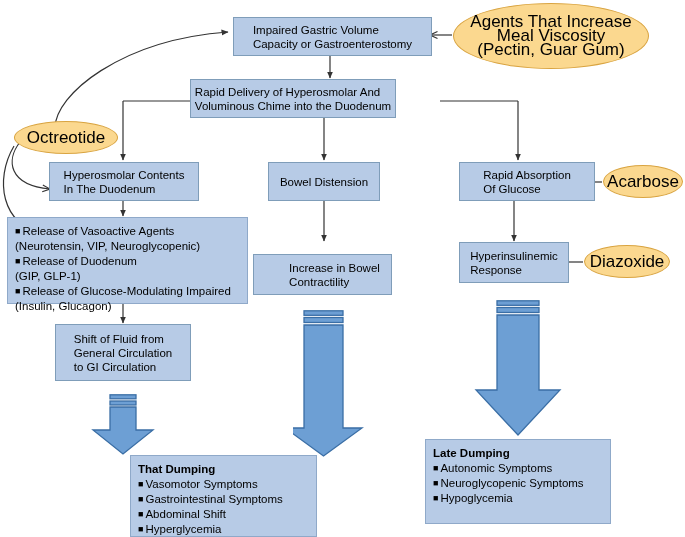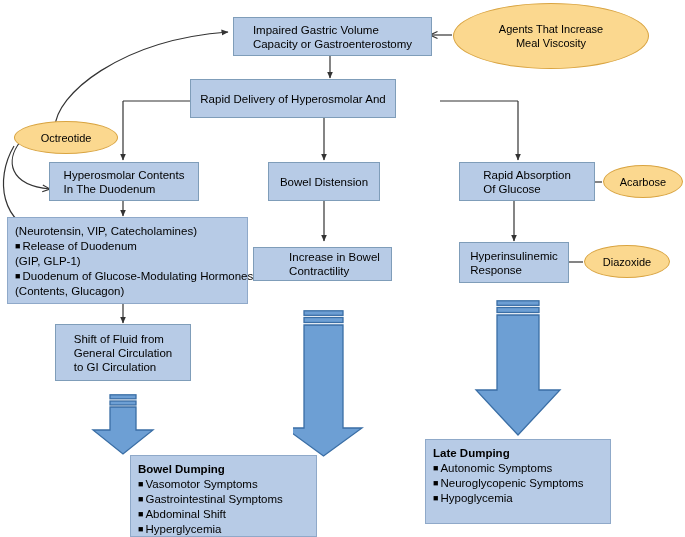--- a/index.html
+++ b/index.html
@@ -39,21 +39,21 @@
   }
   .node .txt { display: block; }
   .node .txt span { display: block; }
   .oval {
     position: absolute;
     box-sizing: border-box;
     background: #fbd88f;
     border: 1px solid #d9a441;
     border-radius: 50%;
     color: #000000;
-    font-size: 11px;
+    font-size: 17px;
     line-height: 14px;
     display: flex;
     align-items: center;
     justify-content: center;
     text-align: center;
     z-index: 3;
   }
   .oval span { display: block; }
   .listbox {
     position: absolute;
@@ -147,26 +147,28 @@
     <span class="txt">
       <span>Impaired Gastric Volume</span>
       <span>Capacity or Gastroenterostomy</span>
     </span>
   </div>
 
   <div class="oval" style="left:453px; top:3px; width:196px; height:66px;">
     <span class="txt">
       <span>Agents That Increase</span>
       <span>Meal Viscosity</span>
+      <span>(Pectin, Guar Gum)</span>
     </span>
   </div>
 
   <div class="node" style="left:190px; top:79px; width:206px; height:39px;">
     <span class="txt">
       <span>Rapid Delivery of Hyperosmolar And</span>
+      <span>Voluminous Chime into the Duodenum</span>
     </span>
   </div>
 
   <div class="oval" style="left:14px; top:121px; width:104px; height:33px;">
     <span>Octreotide</span>
   </div>
 
   <div class="node" style="left:49px; top:162px; width:150px; height:39px;">
     <span class="txt">
       <span>Hyperosmolar Contents</span>
@@ -185,28 +187,29 @@
       <span>Rapid Absorption</span>
       <span>Of Glucose</span>
     </span>
   </div>
 
   <div class="oval" style="left:603px; top:165px; width:80px; height:33px;">
     <span>Acarbose</span>
   </div>
 
   <div class="listbox" style="left:7px; top:217px; width:241px; height:87px;">
-    <span class="line">(Neurotensin, VIP, Catecholamines)</span>
+    <span class="line"><span class="bullet">■</span><span style="display:inline">Release of Vasoactive Agents</span></span>
+    <span class="line">(Neurotensin, VIP, Neuroglycopenic)</span>
     <span class="line"><span class="bullet">■</span><span style="display:inline">Release of Duodenum</span></span>
     <span class="line">(GIP, GLP-1)</span>
-    <span class="line"><span class="bullet">■</span><span style="display:inline">Duodenum of Glucose-Modulating Hormones</span></span>
-    <span class="line">(Contents, Glucagon)</span>
-  </div>
-
-  <div class="node" style="left:253px; top:247px; width:139px; height:34px;padding-left:24px;">
+    <span class="line"><span class="bullet">■</span><span style="display:inline">Release of Glucose-Modulating Impaired</span></span>
+    <span class="line">(Insulin, Glucagon)</span>
+  </div>
+
+  <div class="node" style="left:253px; top:254px; width:139px; height:41px;padding-left:24px;">
     <span class="txt">
       <span>Increase in Bowel</span>
       <span>Contractility</span>
     </span>
   </div>
 
   <div class="node" style="left:459px; top:242px; width:110px; height:41px;">
     <span class="txt">
       <span>Hyperinsulinemic</span>
       <span>Response</span>
@@ -226,20 +229,20 @@
   </div>
 
   <div class="listbox" style="left:425px; top:439px; width:186px; height:85px;">
     <span class="hdr">Late Dumping</span>
     <span class="line"><span class="bullet">■</span><span style="display:inline">Autonomic Symptoms</span></span>
     <span class="line"><span class="bullet">■</span><span style="display:inline">Neuroglycopenic Symptoms</span></span>
     <span class="line"><span class="bullet">■</span><span style="display:inline">Hypoglycemia</span></span>
   </div>
 
   <div class="listbox" style="left:130px; top:455px; width:187px; height:82px;">
-    <span class="hdr">Bowel Dumping</span>
+    <span class="hdr">That Dumping</span>
     <span class="line"><span class="bullet">■</span><span style="display:inline">Vasomotor Symptoms</span></span>
     <span class="line"><span class="bullet">■</span><span style="display:inline">Gastrointestinal Symptoms</span></span>
     <span class="line"><span class="bullet">■</span><span style="display:inline">Abdominal Shift</span></span>
     <span class="line"><span class="bullet">■</span><span style="display:inline">Hyperglycemia</span></span>
   </div>
 
 </div>
 
 </body></html>

